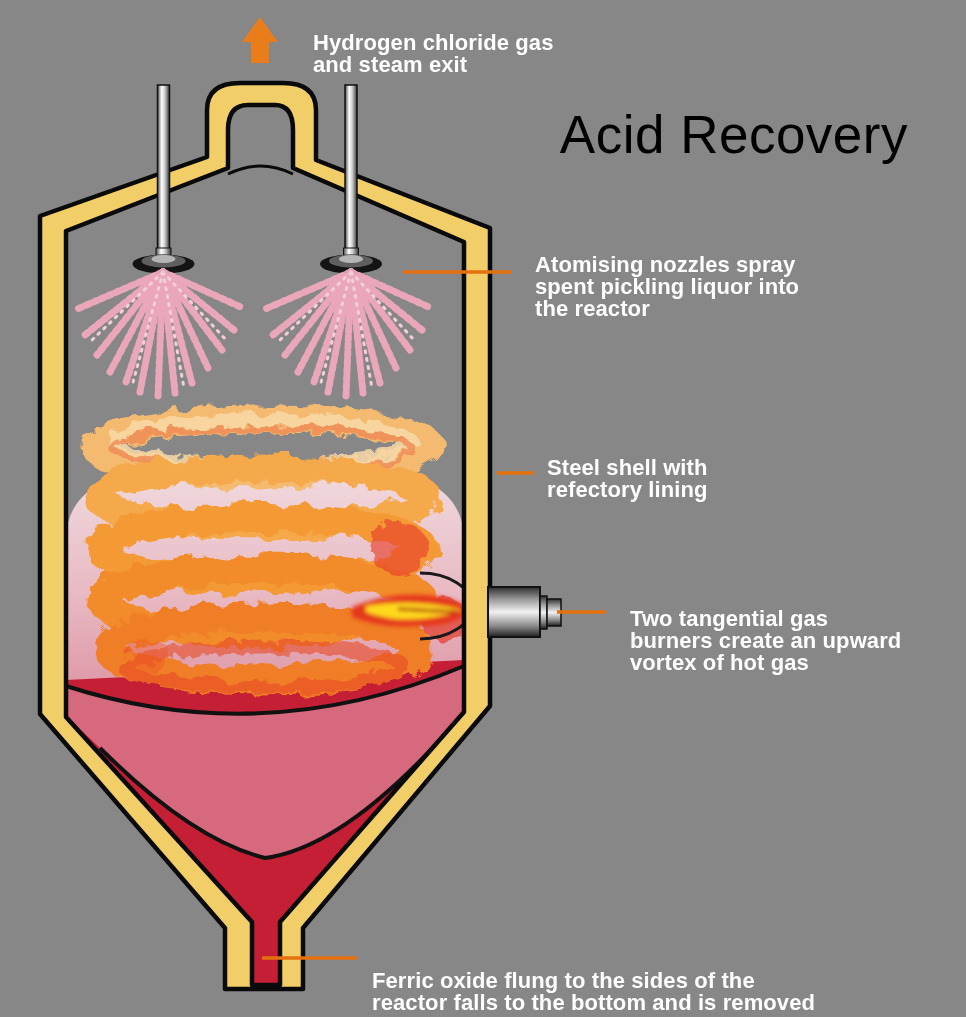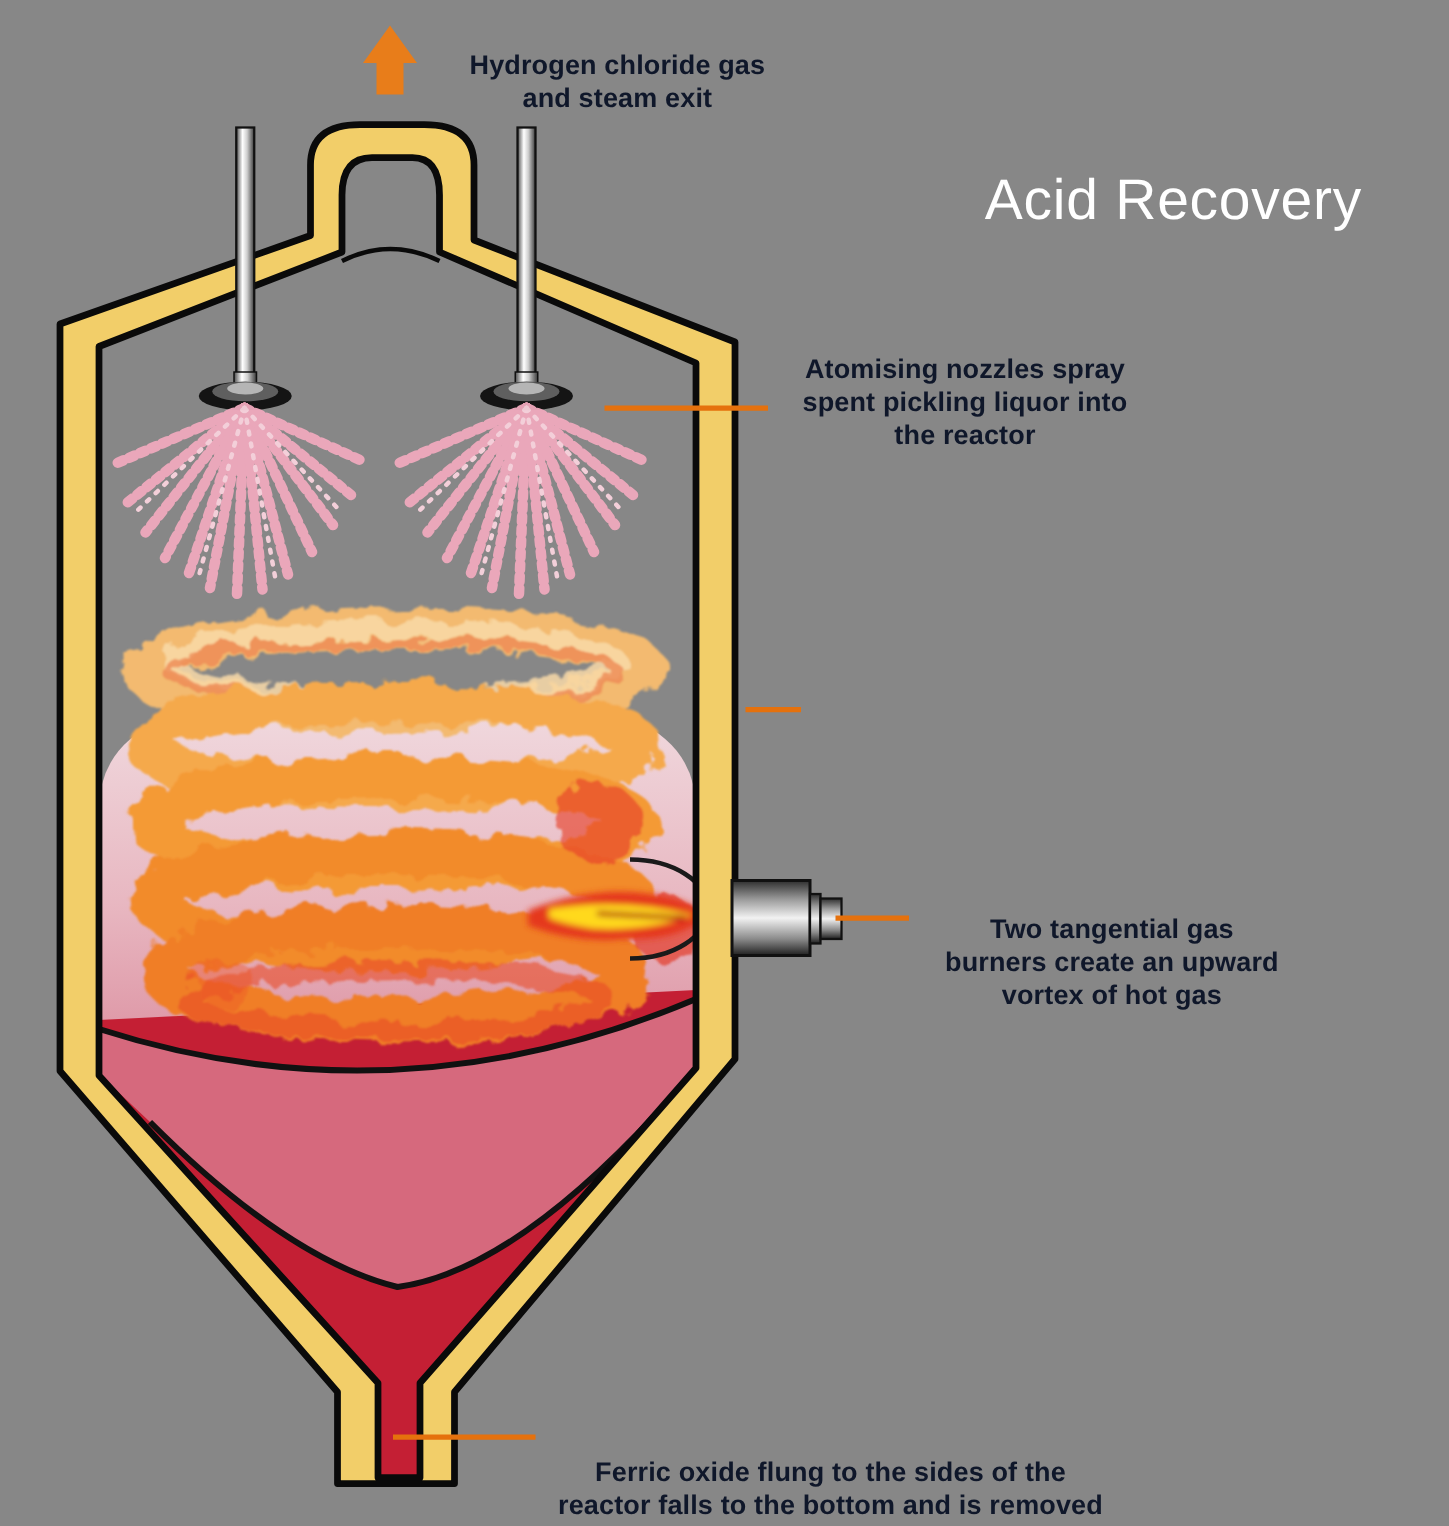--- a/index.html
+++ b/index.html
@@ -8,40 +8,39 @@
     width:966px;height:1017px;
     background:#878787;
     overflow:hidden;
     font-family:"Liberation Sans", sans-serif;
   }
   .diagram-svg{position:absolute;left:0;top:0;}
   .title{
     position:absolute;
     top:28px;right:58px;
     text-align:left;
-    color:#ffffff;
-    font-size:38px;
+    color:#000000;
+    font-size:53px;
     line-height:71px;
     font-weight:400;
     letter-spacing:0.5px;
     white-space:pre-line;
   }
   .title span{display:block;}
   .lbl{
     position:absolute;
-    color:#0f172a;
-    font-size:18px;
+    color:#ffffff;
+    font-size:22px;
     line-height:22px;
     font-weight:700;
     white-space:pre-line;
     letter-spacing:0.1px;
-    text-align:center;
   }
   .lbl-exit{left:313px;top:32px;}
-  .lbl-atomising{left:535px;top:235px;}
+  .lbl-atomising{left:535px;top:254px;}
   .lbl-steel{left:547px;top:457px;}
   .lbl-burners{left:630px;top:608px;}
   .lbl-ferric{left:372px;top:930px;margin-top:40px;}
 </style>
 </head>
 <body>
 
 <div class="stage">
 
   <svg class="diagram-svg" width="966" height="1017" viewBox="0 0 966 1017">
@@ -204,19 +203,21 @@
 
   <div class="title">
     <span>Acid Recovery</span>
   </div>
 
   <div class="lbl lbl-exit">Hydrogen chloride gas
 and steam exit</div>
   <div class="lbl lbl-atomising">Atomising nozzles spray
 spent pickling liquor into
 the reactor</div>
+  <div class="lbl lbl-steel">Steel shell with
+refectory lining</div>
   <div class="lbl lbl-burners">Two tangential gas
 burners create an upward
 vortex of hot gas</div>
   <div class="lbl lbl-ferric">Ferric oxide flung to the sides of the
 reactor falls to the bottom and is removed</div>
 
 </div>
 
 </body></html>

